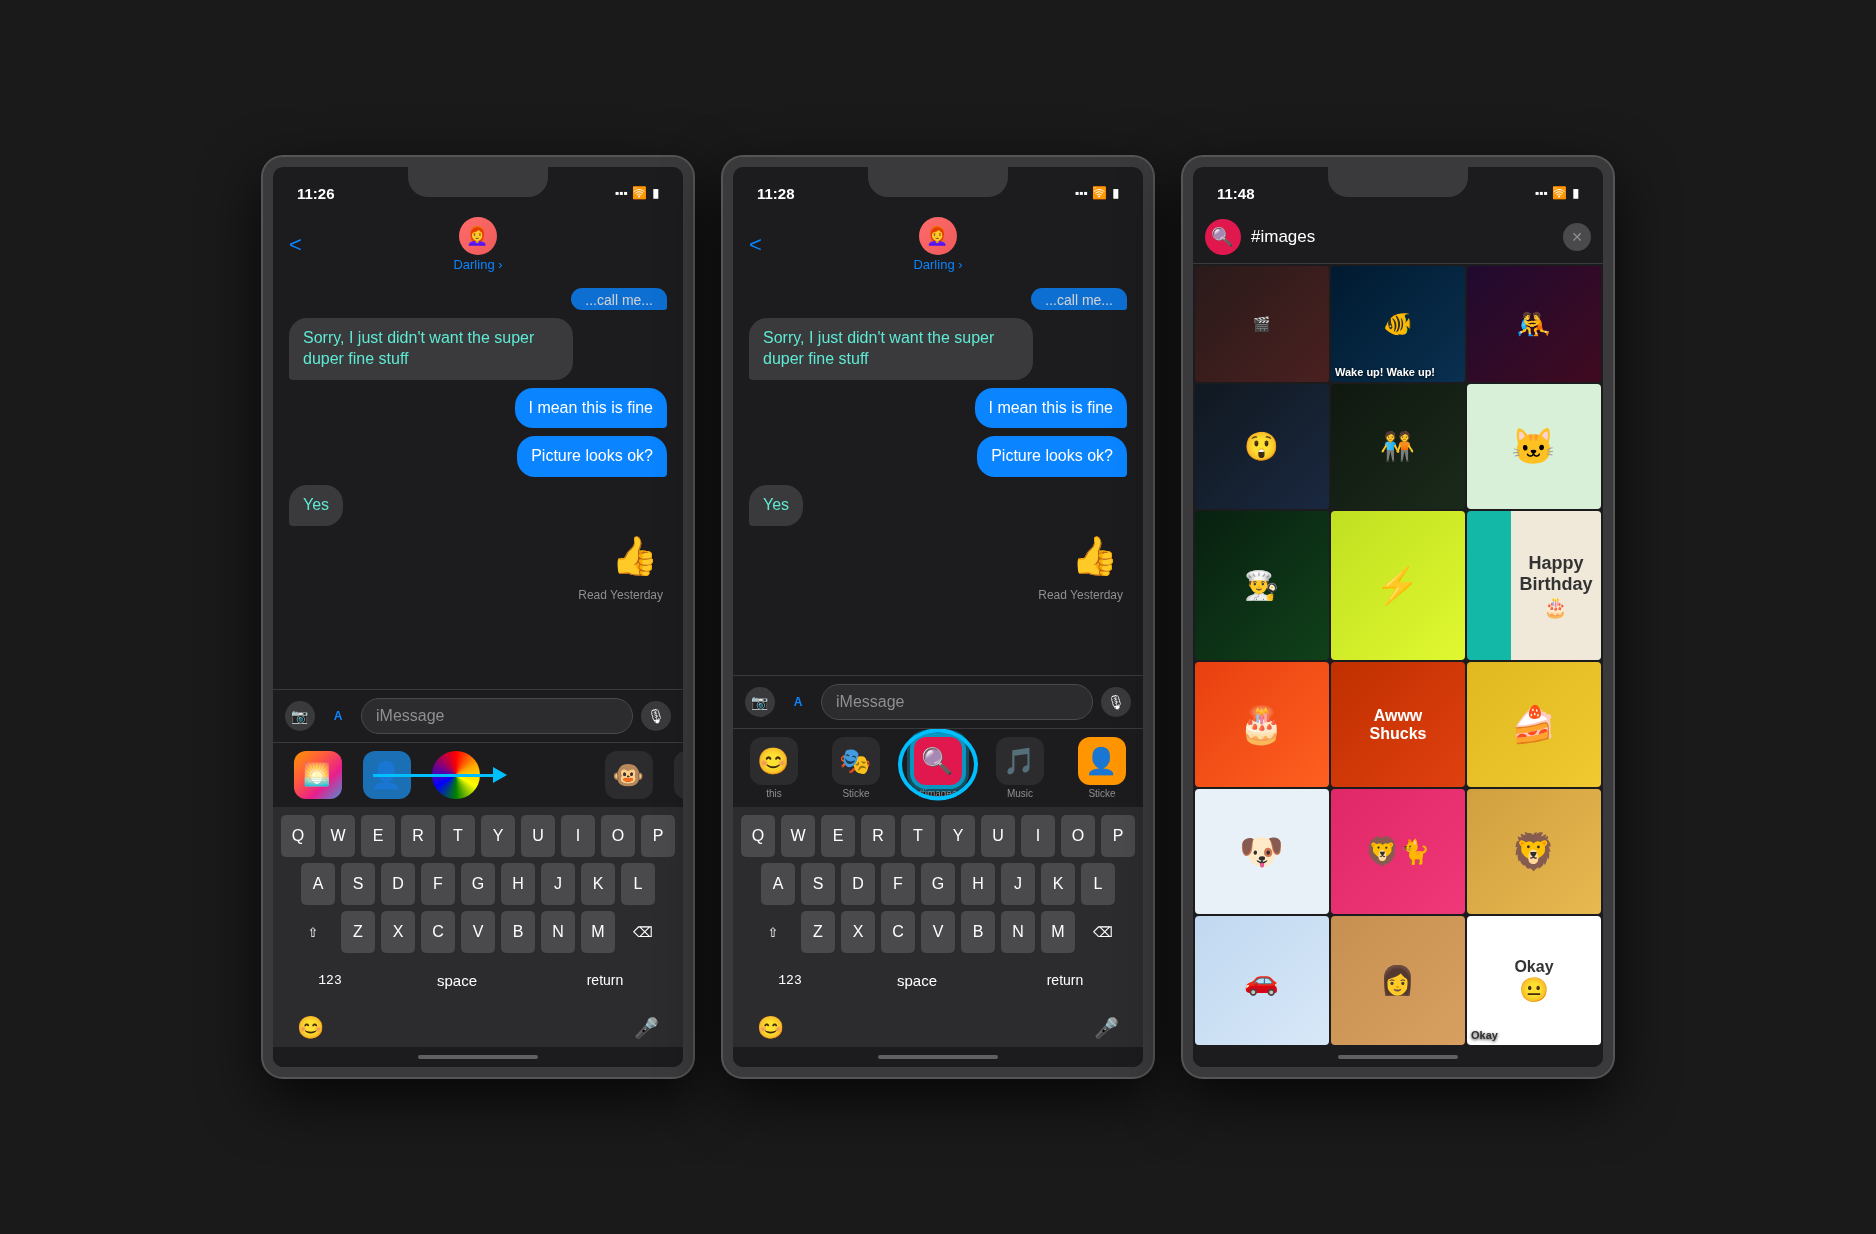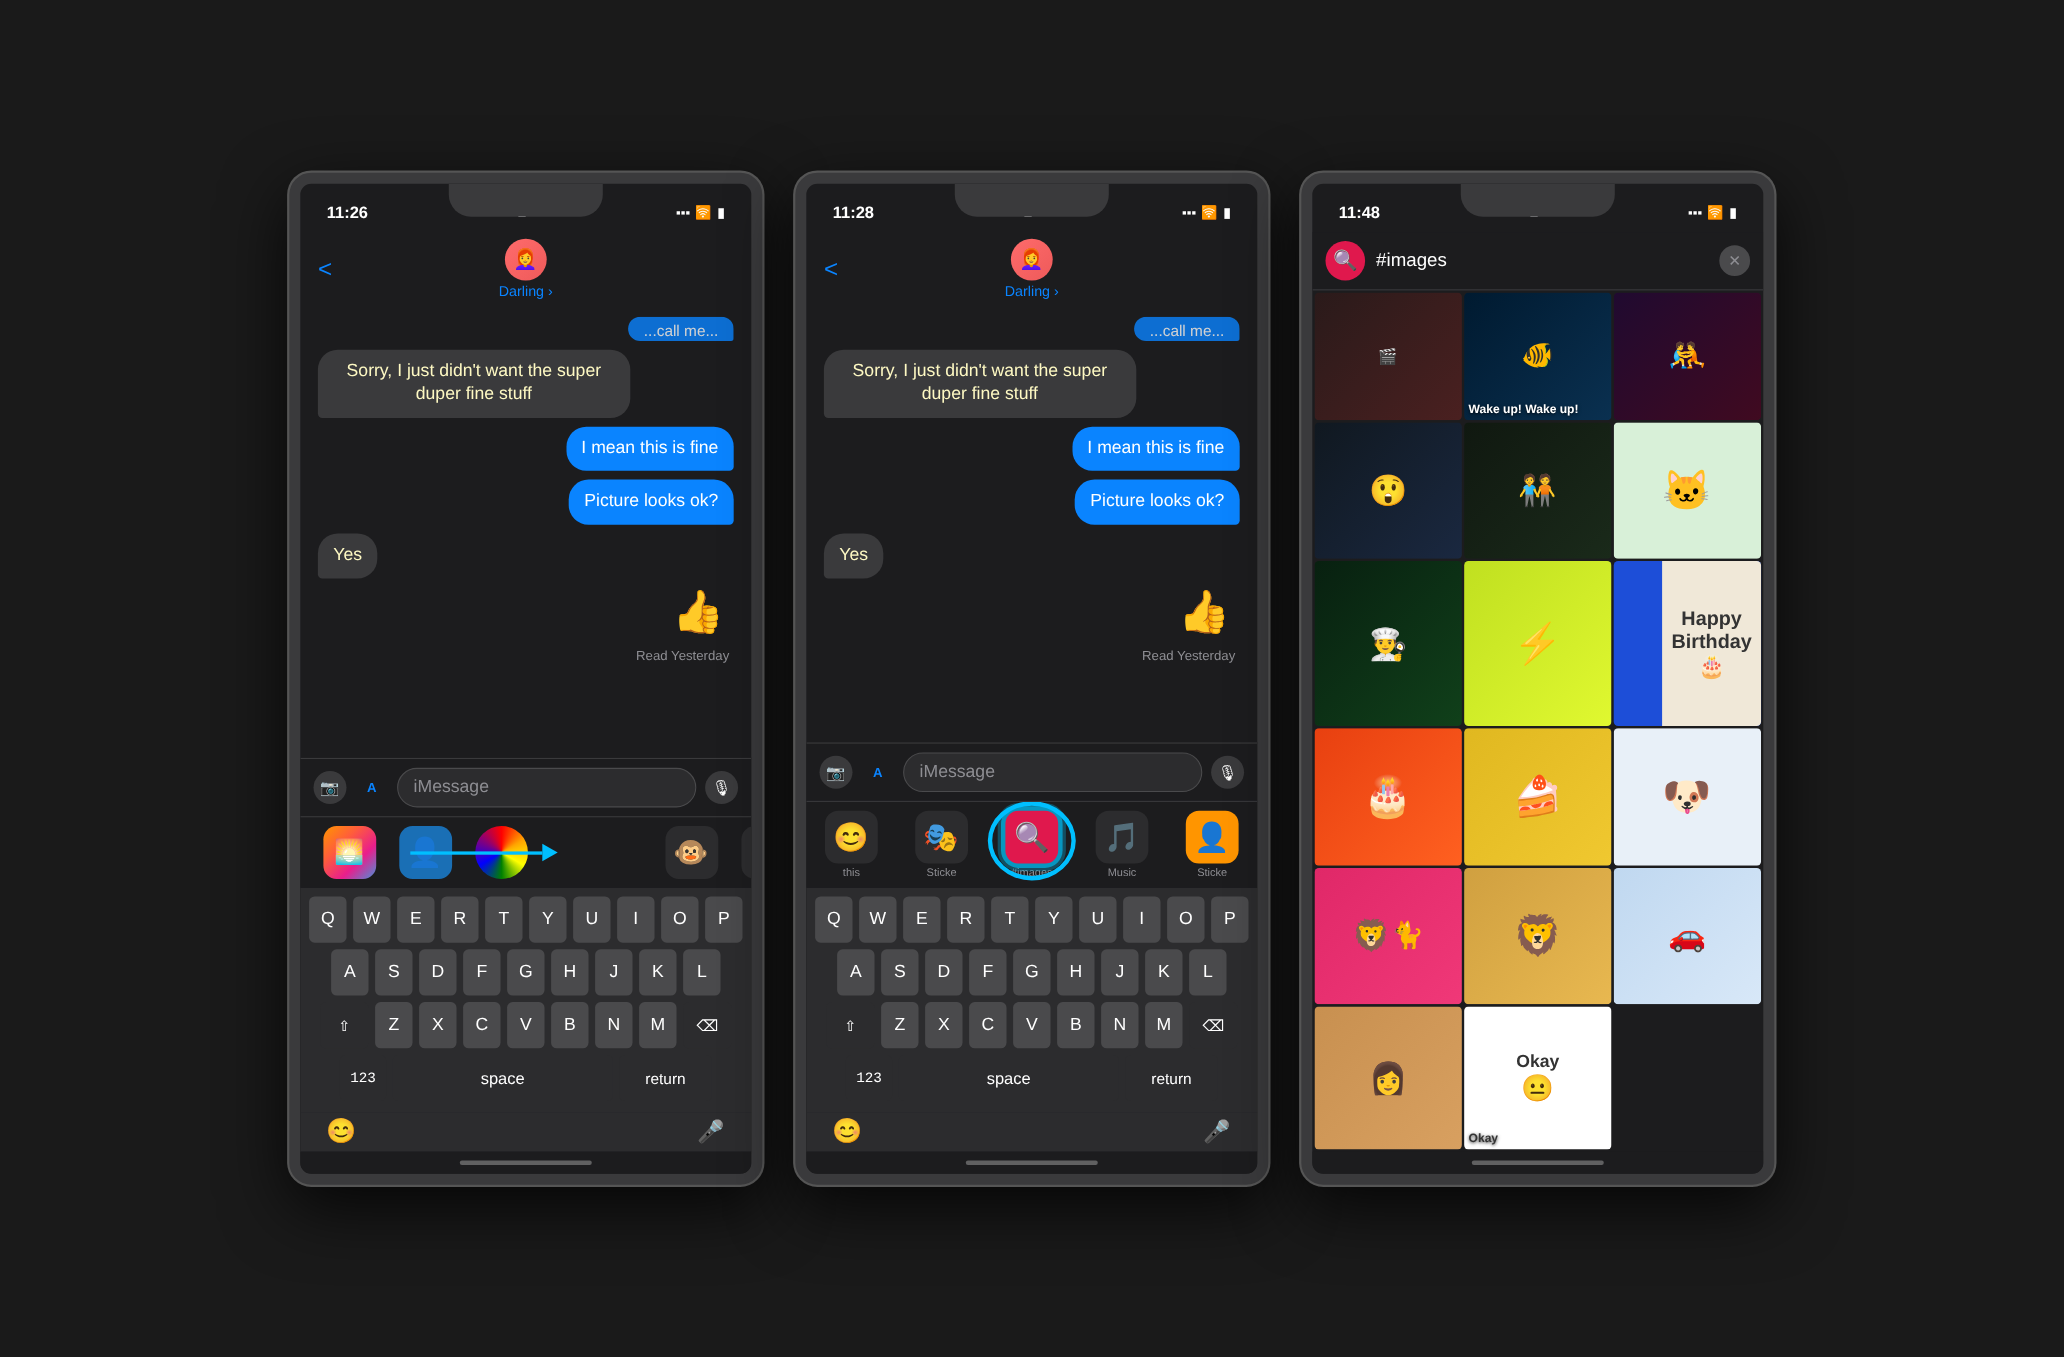--- a/index.html
+++ b/index.html
@@ -118,21 +118,21 @@
 
     .bubble {
       max-width: 75%;
       padding: 10px 14px;
       border-radius: 18px;
       font-size: 16px;
       line-height: 1.3;
     }
 
     .bubble.sent { background: #0a84ff; color: white; border-bottom-right-radius: 4px; }
-    .bubble.received { background: #3a3a3c; color: #fef9c3; border-bottom-left-radius: 4px; text-align: center; }
+    .bubble.received { background: #3a3a3c; color: #5eead4; border-bottom-left-radius: 4px; }
 
     .read-label {
       color: #8e8e93;
       font-size: 12px;
       text-align: right;
       padding-right: 4px;
       margin-top: 2px;
     }
 
     .thumbs-up {
@@ -384,21 +384,21 @@
 
     
     .gif-cell:nth-child(1) { background: #3a3030; }
     .gif-cell:nth-child(2) { background: #1a3040; }
     .gif-cell:nth-child(3) { background: #2a1a30; }
     .gif-cell:nth-child(4) { background: #1a2030; }
     .gif-cell:nth-child(5) { background: #101a10; }
     .gif-cell:nth-child(6) { background: #e8f4e8; }
     .gif-cell:nth-child(7) { background: #0a1a10; }
     .gif-cell:nth-child(8) { background: #b8e820; }
-    .gif-cell:nth-child(9) { background: #1d4ed8; padding-left: 44px; }
+    .gif-cell:nth-child(9) { background: #14b8a6; padding-left: 44px; }
     .gif-cell:nth-child(10) { background: #e8501a; }
     .gif-cell:nth-child(11) { background: #d04010; }
     .gif-cell:nth-child(12) { background: #f0c830; }
     .gif-cell:nth-child(13) { background: #f8f0e0; }
     .gif-cell:nth-child(14) { background: #f83060; }
     .gif-cell:nth-child(15) { background: #f0b830; }
     .gif-cell:nth-child(16) { background: #d0e8f8; }
     .gif-cell:nth-child(17) { background: #d8a060; }
     .gif-cell:nth-child(18) { background: #302010; }
 
@@ -760,20 +760,27 @@
           <span style="font-size:20px;">🎂</span>
         </div>
       </div>
 
       <div class="gif-cell">
         <div style="background:linear-gradient(135deg,#e84010,#ff6020); width:100%; height:100%; display:flex; align-items:center; justify-content:center;">
           <span style="font-size:36px;">🎂</span>
         </div>
       </div>
       <div class="gif-cell">
+        <div style="background:linear-gradient(135deg,#c03000,#e04010); width:100%; height:100%; display:flex; align-items:center; justify-content:center; flex-direction:column;">
+          <span style="font-size:16px; color:white; font-weight:bold;">Awww</span>
+          <span style="font-size:16px; color:white; font-weight:bold;">Shucks</span>
+        </div>
+        <span class="gif-label"></span>
+      </div>
+      <div class="gif-cell">
         <div style="background:linear-gradient(135deg,#e0b820,#f0c830); width:100%; height:100%; display:flex; align-items:center; justify-content:center;">
           <span style="font-size:36px;">🍰</span>
         </div>
       </div>
 
       <div class="gif-cell">
         <div style="background:#e8f0f8; width:100%; height:100%; display:flex; align-items:center; justify-content:center;">
           <span style="font-size:36px;">🐶</span>
         </div>
       </div>

